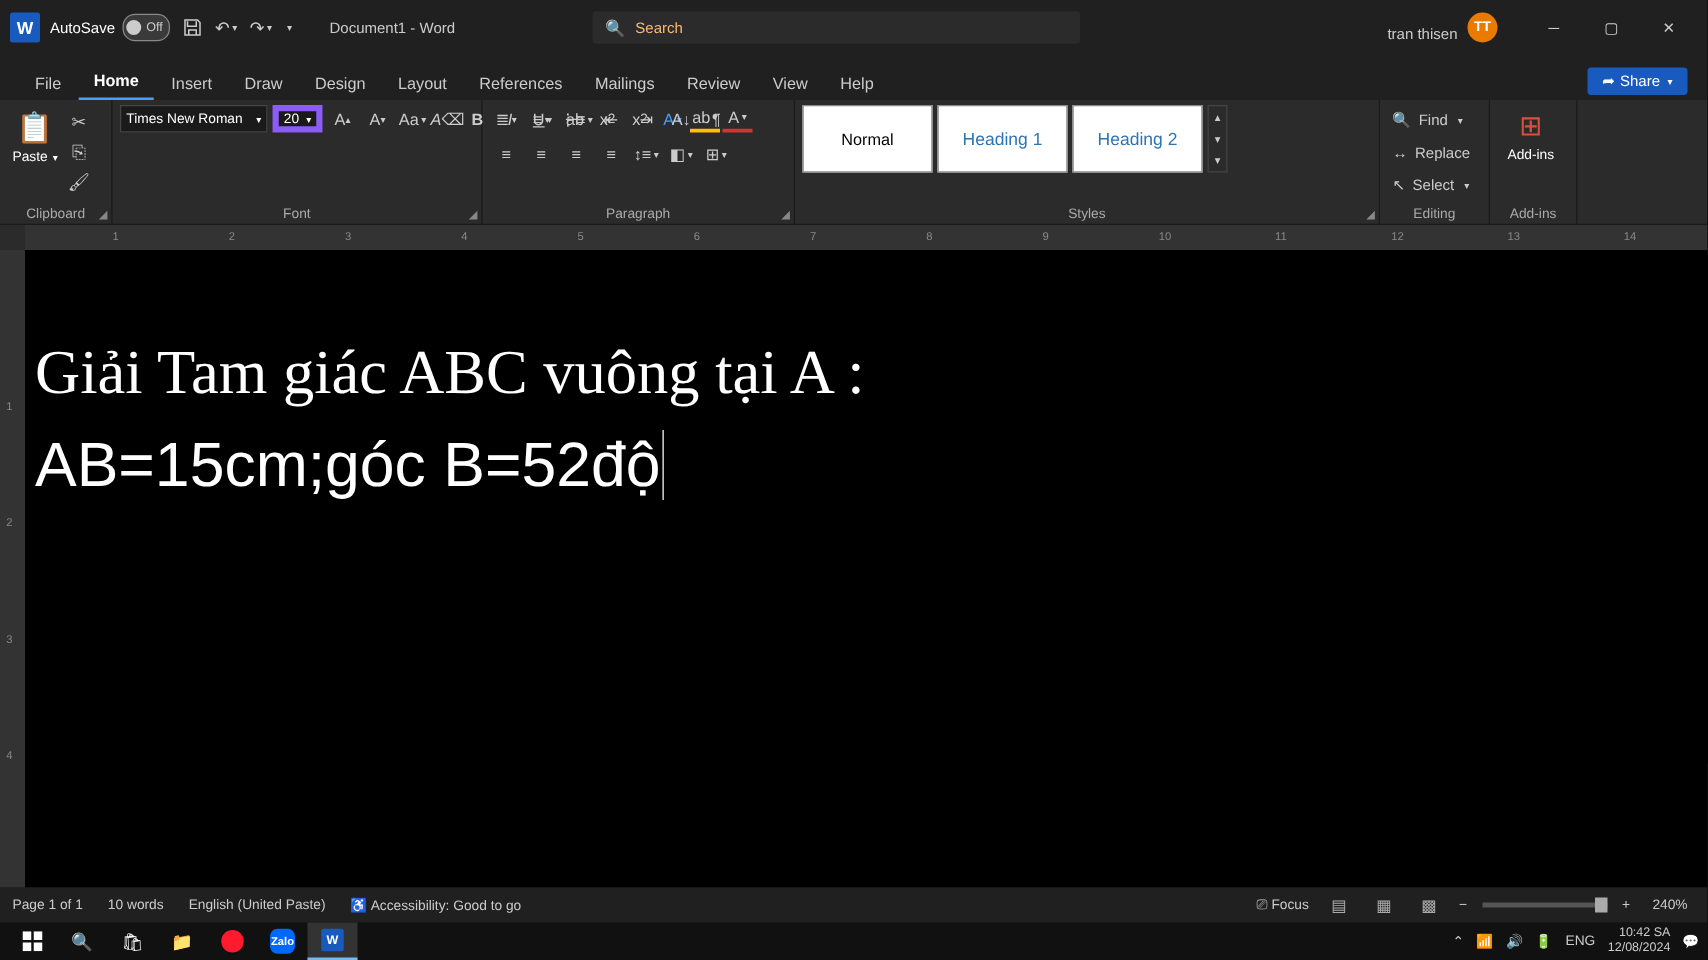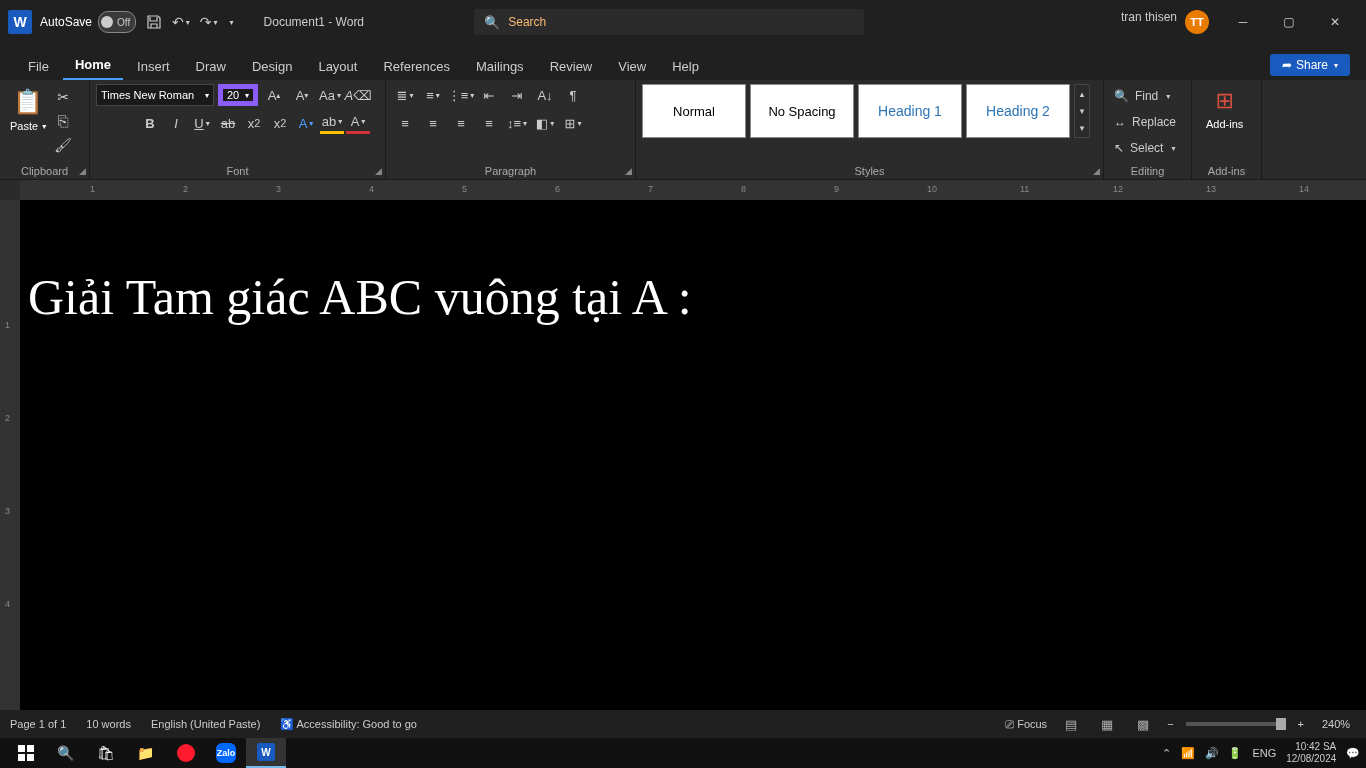--- a/index.html
+++ b/index.html
@@ -13,21 +13,21 @@
 .toggle { width: 38px; height: 18px; background: #3a3a3a; border: 1px solid #888; border-radius: 10px; display: flex; align-items: center; padding: 10px 2px; }
 .toggle-knob { width: 12px; height: 12px; background: #ccc; border-radius: 50%; }
 .toggle-off { font-size: 10px; margin-left: 4px; color: #ccc; }
 .qat { display: flex; align-items: center; gap: 10px; margin-right: 30px; }
 .qat-item { color: #ccc; font-size: 14px; display: flex; align-items: center; }
 .dropdown-caret { font-size: 8px; margin-left: 2px; }
 .doc-title { font-size: 12px; color: #ccc; }
 .search-box { margin-left: 110px; width: 390px; height: 26px; background: #2b2b2b; border-radius: 3px; display: flex; align-items: center; padding: 0 10px; gap: 8px; }
 .search-icon { color: #888; font-size: 13px; }
 .search-text { color: #fdba74; font-size: 12px; }
-.user-area { margin-left: auto; display: flex; align-items: flex-start; gap: 8px; margin-right: 11px; }
+.user-area { margin-left: auto; display: flex; align-items: flex-end; gap: 8px; margin-right: 22px; }
 .user-name { font-size: 12px; color: #ccc; }
 .avatar { width: 24px; height: 24px; background: #e87b00; border-radius: 50%; display: flex; align-items: center; justify-content: center; font-size: 11px; font-weight: 600; }
 .win-controls { display: flex; gap: 0; }
 .win-btn { width: 46px; height: 32px; display: flex; align-items: center; justify-content: center; color: #ccc; font-size: 12px; }
 
 
 .tabs { height: 36px; background: #202020; display: flex; align-items: end; padding: 0 16px; gap: 2px; }
 .tab { padding: 6px 12px; font-size: 13px; color: #ccc; cursor: pointer; }
 .tab.active { color: #fff; border-bottom: 2px solid #4a9eff; font-weight: 600; }
 .tabs-spacer { flex: 1; }
@@ -46,21 +46,21 @@
 .paste-label { font-size: 11px; display: flex; align-items: center; gap: 2px; }
 .clip-side { display: flex; flex-direction: column; gap: 6px; padding-top: 4px; }
 .small-icon { width: 18px; height: 18px; color: #ccc; font-size: 14px; display: flex; align-items: center; justify-content: center; }
 
 
 .font-row { display: flex; gap: 4px; align-items: center; margin-bottom: 6px; }
 .font-select { width: 118px; height: 22px; background: #1a1a1a; border: 1px solid #444; font-size: 11px; color: #fff; padding: 0 4px; display: flex; align-items: center; justify-content: space-between; }
 .size-select { width: 40px; height: 22px; background: #1a1a1a; border: 5px solid #8b5cf6; font-size: 11px; color: #fff; padding: 0 4px; display: flex; align-items: center; justify-content: space-between; }
 .font-btn { width: 24px; height: 22px; display: flex; align-items: center; justify-content: center; color: #ccc; font-size: 13px; }
 .font-btn-row { display: flex; gap: 2px; }
-.font-cols { display: flex; flex-direction: column; align-items: flex-end; }
+.font-cols { display: flex; flex-direction: row; }
 .underline-yellow { border-bottom: 3px solid #ffc000; }
 .underline-red { border-bottom: 3px solid #d13438; }
 
 
 .para-btn { width: 26px; height: 22px; display: flex; align-items: center; justify-content: center; color: #ccc; font-size: 13px; }
 .para-cols { display: flex; flex-direction: column; gap: 6px; }
 .para-row { display: flex; gap: 2px; }
 
 
 .styles-gallery { display: flex; gap: 4px; }
@@ -261,21 +261,20 @@
       </div>
     </div>
     <div class="group-label">Paragraph</div>
     <div class="group-launcher">◢</div>
   </div>
 
   <div class="ribbon-group" style="width:468px">
     <div class="group-content">
       <div class="styles-gallery">
         <div class="style-item">Normal</div>
-        <div class="style-item">No Spacing</div>
         <div class="style-item heading">Heading 1</div>
         <div class="style-item heading">Heading 2</div>
         <div class="styles-more">
             <span>▴</span>
             <span>▾</span>
             <span>▾</span>
           </div>
       </div>
     </div>
     <div class="group-label">Styles</div>
@@ -338,20 +337,21 @@
 
 <div class="doc-area">
   <div class="ruler-v" id="ruler-v">
       <span class="ruler-v-tick" style="top: 120px;">1</span>
       <span class="ruler-v-tick" style="top: 213px;">2</span>
       <span class="ruler-v-tick" style="top: 306px;">3</span>
       <span class="ruler-v-tick" style="top: 399px;">4</span>
     </div>
   <div class="page">
     <div class="doc-text">Giải Tam giác ABC vuông tại A :</div>
+    <div class="doc-text"><span>AB=15cm;góc B=52độ</span><span class="cursor-caret"></span></div>
   </div>
 </div>
 
 <div class="statusbar">
   <span>Page 1 of 1</span>
   <span>10 words</span>
   <span>English (United Paste)</span>
   <span><span>♿ </span><span>Accessibility: Good to go</span></span>
   <div class="status-right">
     <span>⎚ <span>Focus</span></span>

